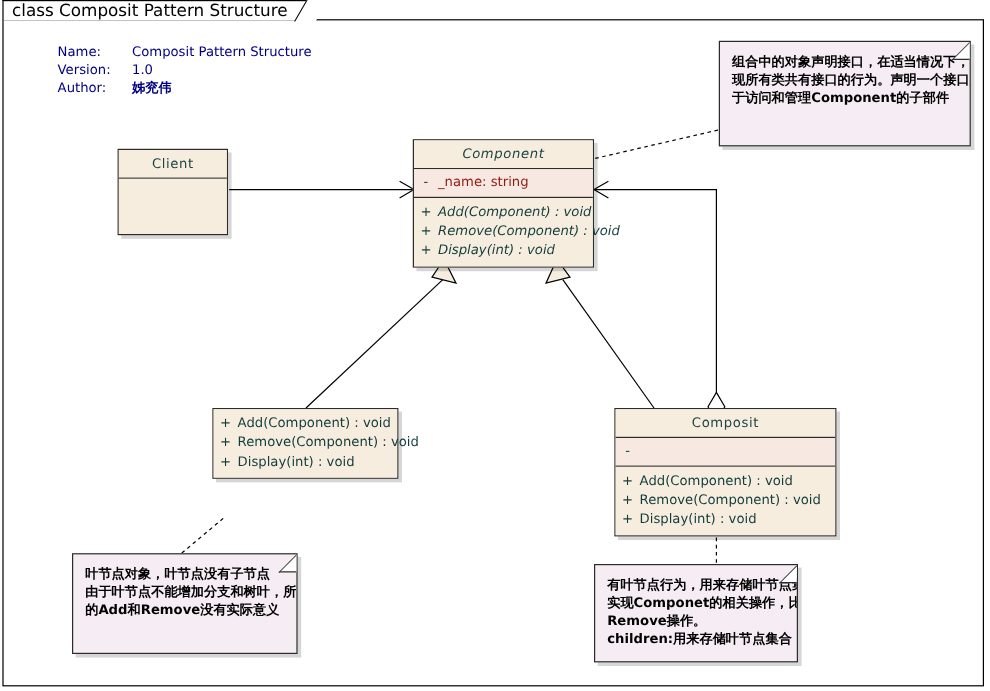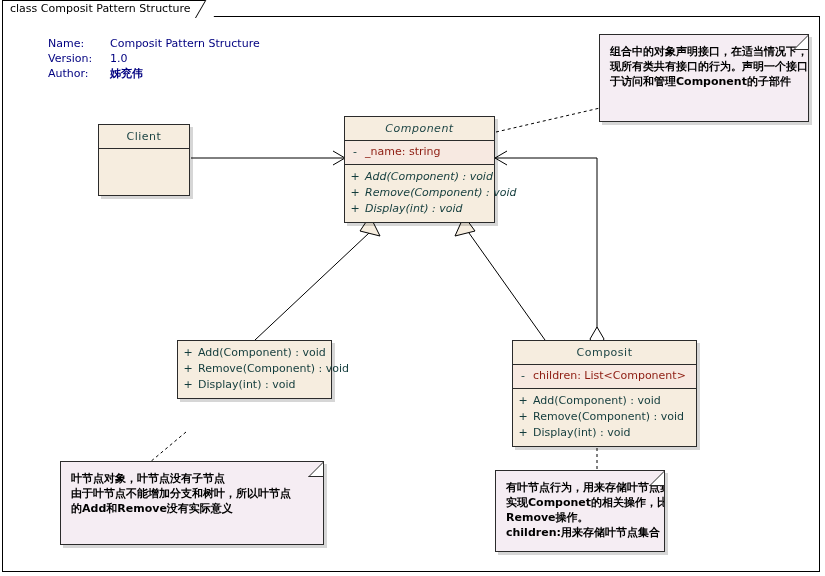--- a/index.html
+++ b/index.html
@@ -30,21 +30,21 @@
     position: absolute;
     left: 2px;
     top: 0px;
     height: 17px;
     box-sizing: border-box;
     background: #ffffff;
     border: 1px solid #000;
     border-bottom: none;
     padding: 0 22px 0 7px;
     line-height: 16px;
-    font-size: 11px;
+    font-size: 14px;
     color: #000;
     white-space: nowrap;
     z-index: 5;
   }
   
   #frame-tab::after {
     content: "";
     position: absolute;
     right: -1px;
     top: -1px;
@@ -255,21 +255,20 @@
       <span class="sig">Display(int) : void</span>
     </div>
   </div>
 </div>
 
 <div class="uml-class" style="left:512px; top:340px; width:185px;">
   <div class="uml-title">Composit</div>
   <div class="uml-attrs">
     <div class="member attr">
       <span class="vis">-</span>
-      <span class="sig">children:  List&lt;Component&gt;</span>
     </div>
   </div>
   <div class="uml-ops">
     <div class="member">
       <span class="vis">+</span>
       <span class="sig">Add(Component) : void</span>
     </div>
     <div class="member">
       <span class="vis">+</span>
       <span class="sig">Remove(Component) : void</span>
@@ -281,21 +280,21 @@
   </div>
 </div>
 
 <div class="note" style="left:599px; top:34px; width:210px; height:88px;">
   <div class="dogear"></div>
   <div class="note-line cjk">组合中的对象声明接口，在适当情况下，实</div>
   <div class="note-line cjk">现所有类共有接口的行为。声明一个接口用</div>
   <div class="note-line cjk">于访问和管理Component的子部件</div>
 </div>
 
-<div class="note" style="left:60px; top:461px; width:264px; height:84px;">
+<div class="note" style="left:60px; top:461px; width:188px; height:84px;">
   <div class="dogear"></div>
   <div class="note-line cjk">叶节点对象，叶节点没有子节点</div>
   <div class="note-line cjk">由于叶节点不能增加分支和树叶，所以叶节点</div>
   <div class="note-line cjk">的Add和Remove没有实际意义</div>
 </div>
 
 <div class="note" style="left:495px; top:470px; width:170px; height:82px;">
   <div class="dogear"></div>
   <div class="note-line cjk">有叶节点行为，用来存储叶节点集合</div>
   <div class="note-line cjk">实现Componet的相关操作，比如Add和</div>

